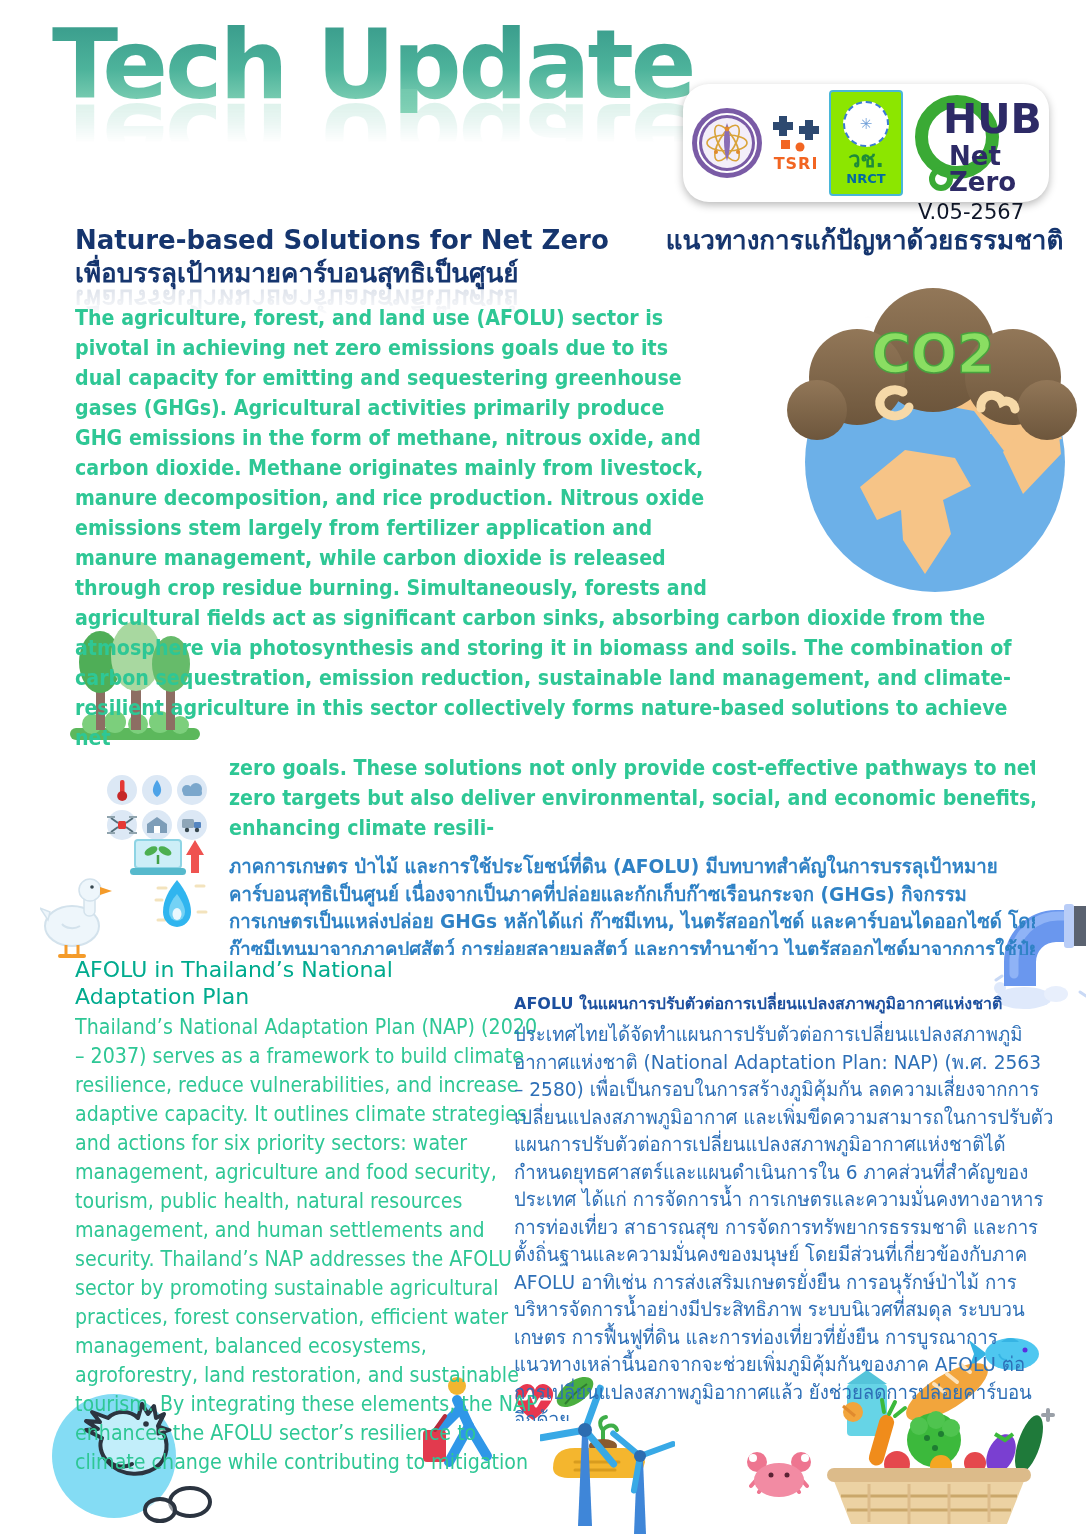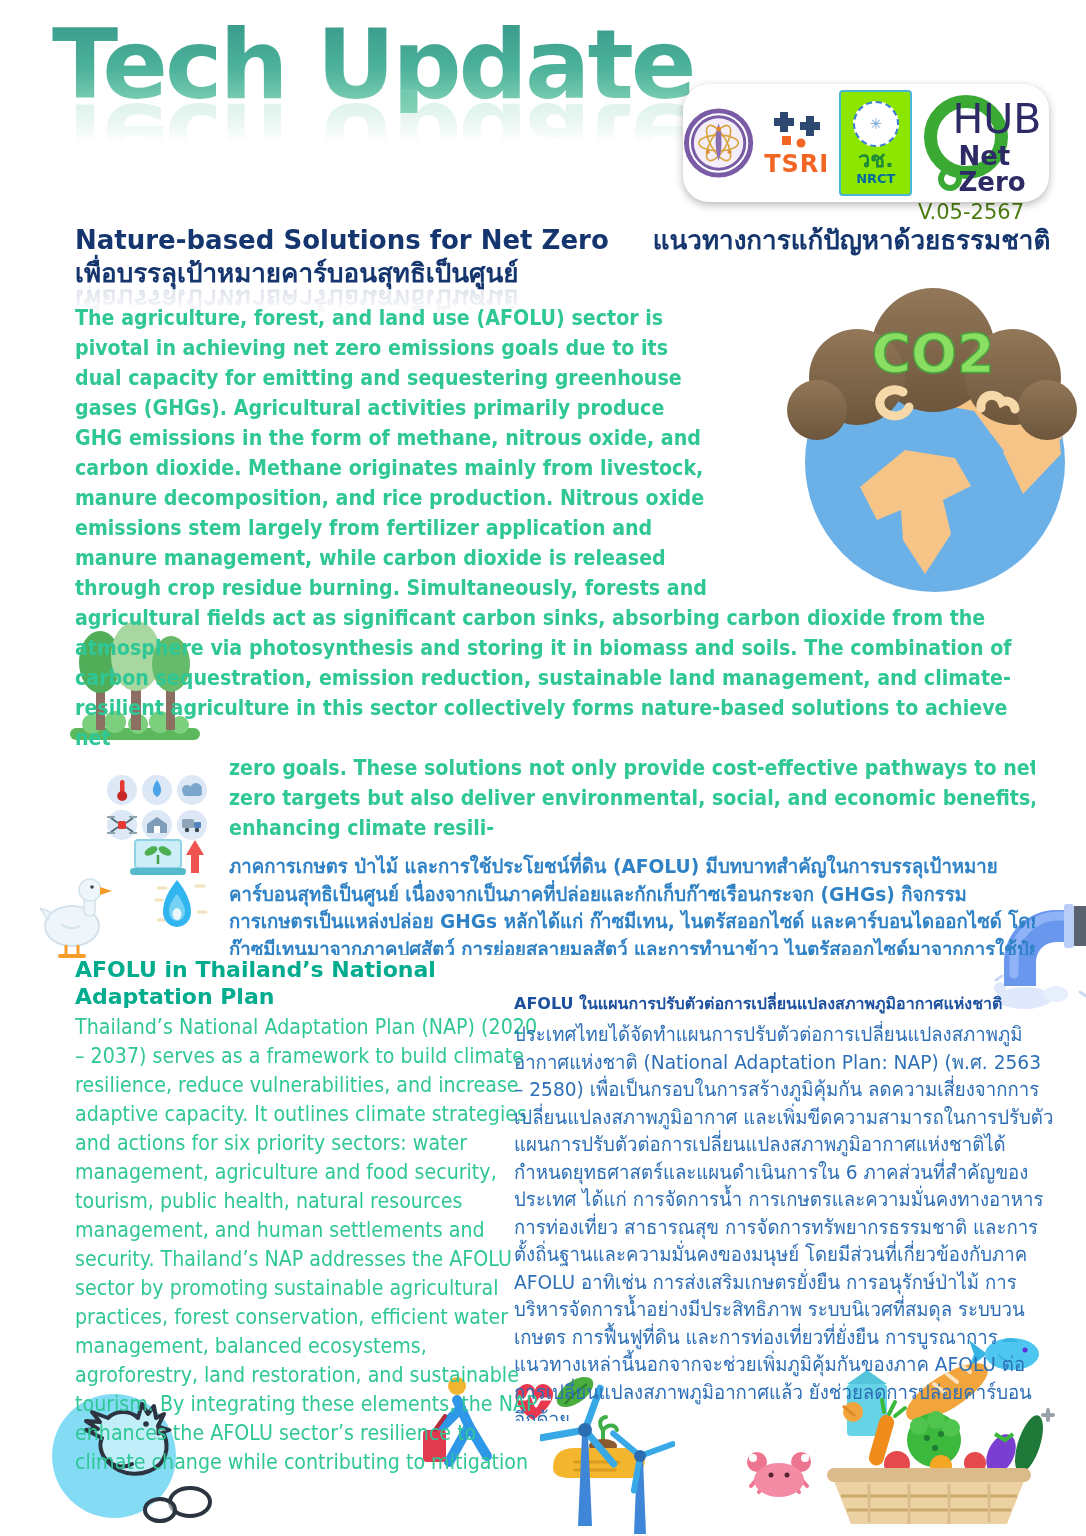--- a/index.html
+++ b/index.html
@@ -12,54 +12,54 @@
     -webkit-background-clip:text;background-clip:text;color:transparent;}
   .mirror{transform:scaleY(-1);opacity:.38;
     -webkit-mask-image:linear-gradient(to top,rgba(0,0,0,.85),transparent 55%);
     mask-image:linear-gradient(to top,rgba(0,0,0,.85),transparent 55%);}
   .mirror-brand{margin-top:-24px;}
   
   .logo-card{position:absolute;left:683px;top:84px;width:366px;height:118px;background:#fff;
     border-radius:26px;box-shadow:0 3px 9px rgba(0,0,0,.28);display:flex;align-items:center;
     justify-content:center;gap:10px;z-index:4;}
   .tsri{display:flex;flex-direction:column;align-items:center;}
-  .tsri-label{color:#f26522;font-weight:bold;font-size:24px;letter-spacing:1px;line-height:1;}
+  .tsri-label{color:#f26522;font-weight:bold;font-size:16px;letter-spacing:1px;line-height:1;}
   .nrct{width:70px;height:102px;background:#8ce600;border:2px solid #49b6d8;border-radius:4px;
     display:flex;flex-direction:column;align-items:center;justify-content:center;gap:1px;}
   .nrct-circle{width:42px;height:42px;border-radius:50%;background:#fff;border:2px dashed #3a7bd5;
     display:flex;align-items:center;justify-content:center;}
   .nrct-circle span{color:#6f9fd8;font-size:15px;}
   .nrct-thai{color:#1d8a3a;font-weight:bold;font-size:22px;line-height:1.05;}
   .nrct-label{color:#0369a1;font-weight:bold;font-size:13px;line-height:1.05;}
   .hub{position:relative;width:128px;height:104px;}
   .hub-ring{position:absolute;left:2px;top:4px;width:58px;height:58px;border:13px solid #3aaa35;
     border-radius:50%;}
   .hub-dot{position:absolute;left:16px;top:76px;width:12px;height:12px;border:6px solid #3aaa35;
     border-radius:50%;}
-  .hub-t1{position:absolute;left:30px;top:8px;font-size:41px;font-weight:normal;color:#2d2a66;line-height:1;}
+  .hub-t1{position:absolute;left:30px;top:8px;font-size:41px;font-weight:bold;color:#2d2a66;line-height:1;}
   .hub-t2{position:absolute;left:36px;top:52px;font-size:26px;font-weight:bold;color:#2d2a66;line-height:1;}
   
-  .version{position:absolute;right:62px;top:200px;font-size:21px;color:#4d7c0f;z-index:3;}
+  .version{position:absolute;right:62px;top:200px;font-size:21px;color:#0f172a;z-index:3;}
   
   .headline{position:absolute;left:75px;top:224px;width:950px;color:#15356e;font-weight:bold;
     font-size:26px;line-height:33px;z-index:3;}
-  .hl-row{display:flex;gap:44px;white-space:nowrap;align-items:flex-end;}
+  .hl-row{display:flex;gap:57px;white-space:nowrap;align-items:flex-end;}
   .mirror-hl{margin-top:-8px;opacity:.20;}
   
   .intro-flow{position:absolute;left:75px;top:303px;width:960px;height:652px;overflow:hidden;z-index:2;font-weight:bold;}
   .cx{transform:scaleX(.93);transform-origin:0 0;}
   .intro1{width:1032px;}
   .earth-spacer{float:right;width:342px;height:300px;}
   .intro1 p,.intro2,.intro-th{margin:0;}
   .intro1 p{color:#2ec795;font-size:20.5px;line-height:30px;}
   .intro2{margin-left:154px;width:876px;color:#2ec795;font-size:20.5px;line-height:30px;}
   .intro-th{margin-left:154px;margin-top:10px;width:878px;color:#2f82c5;font-size:20px;line-height:27.5px;}
   
   .col-left{position:absolute;left:75px;top:956px;width:470px;z-index:2;}
-  .col-left h2{margin:0;color:#00ab8e;font-size:22px;line-height:27px;font-weight:bold;width:440px;}
+  .col-left h2{margin:0;color:#00ab8e;font-size:22px;line-height:27px;font-weight:normal;width:440px;}
   .col-left .body{margin-top:3px;width:500px;color:#2ec795;font-size:20.5px;line-height:29px;
     max-height:460px;overflow:hidden;}
   .col-right{position:absolute;left:514px;top:990px;width:540px;z-index:2;}
   .col-right h2{margin:0;color:#1c4f9e;font-size:16px;line-height:27px;font-weight:bold;width:520px;}
   .col-right .body{margin-top:4px;width:580px;color:#2d6fb7;font-size:20px;line-height:27.5px;
     max-height:400px;overflow:hidden;}
   
   .ill{position:absolute;z-index:1;}
   .earth{left:785px;top:282px;width:295px;height:315px;}
   .leftpanel{left:40px;top:620px;width:180px;height:345px;}

